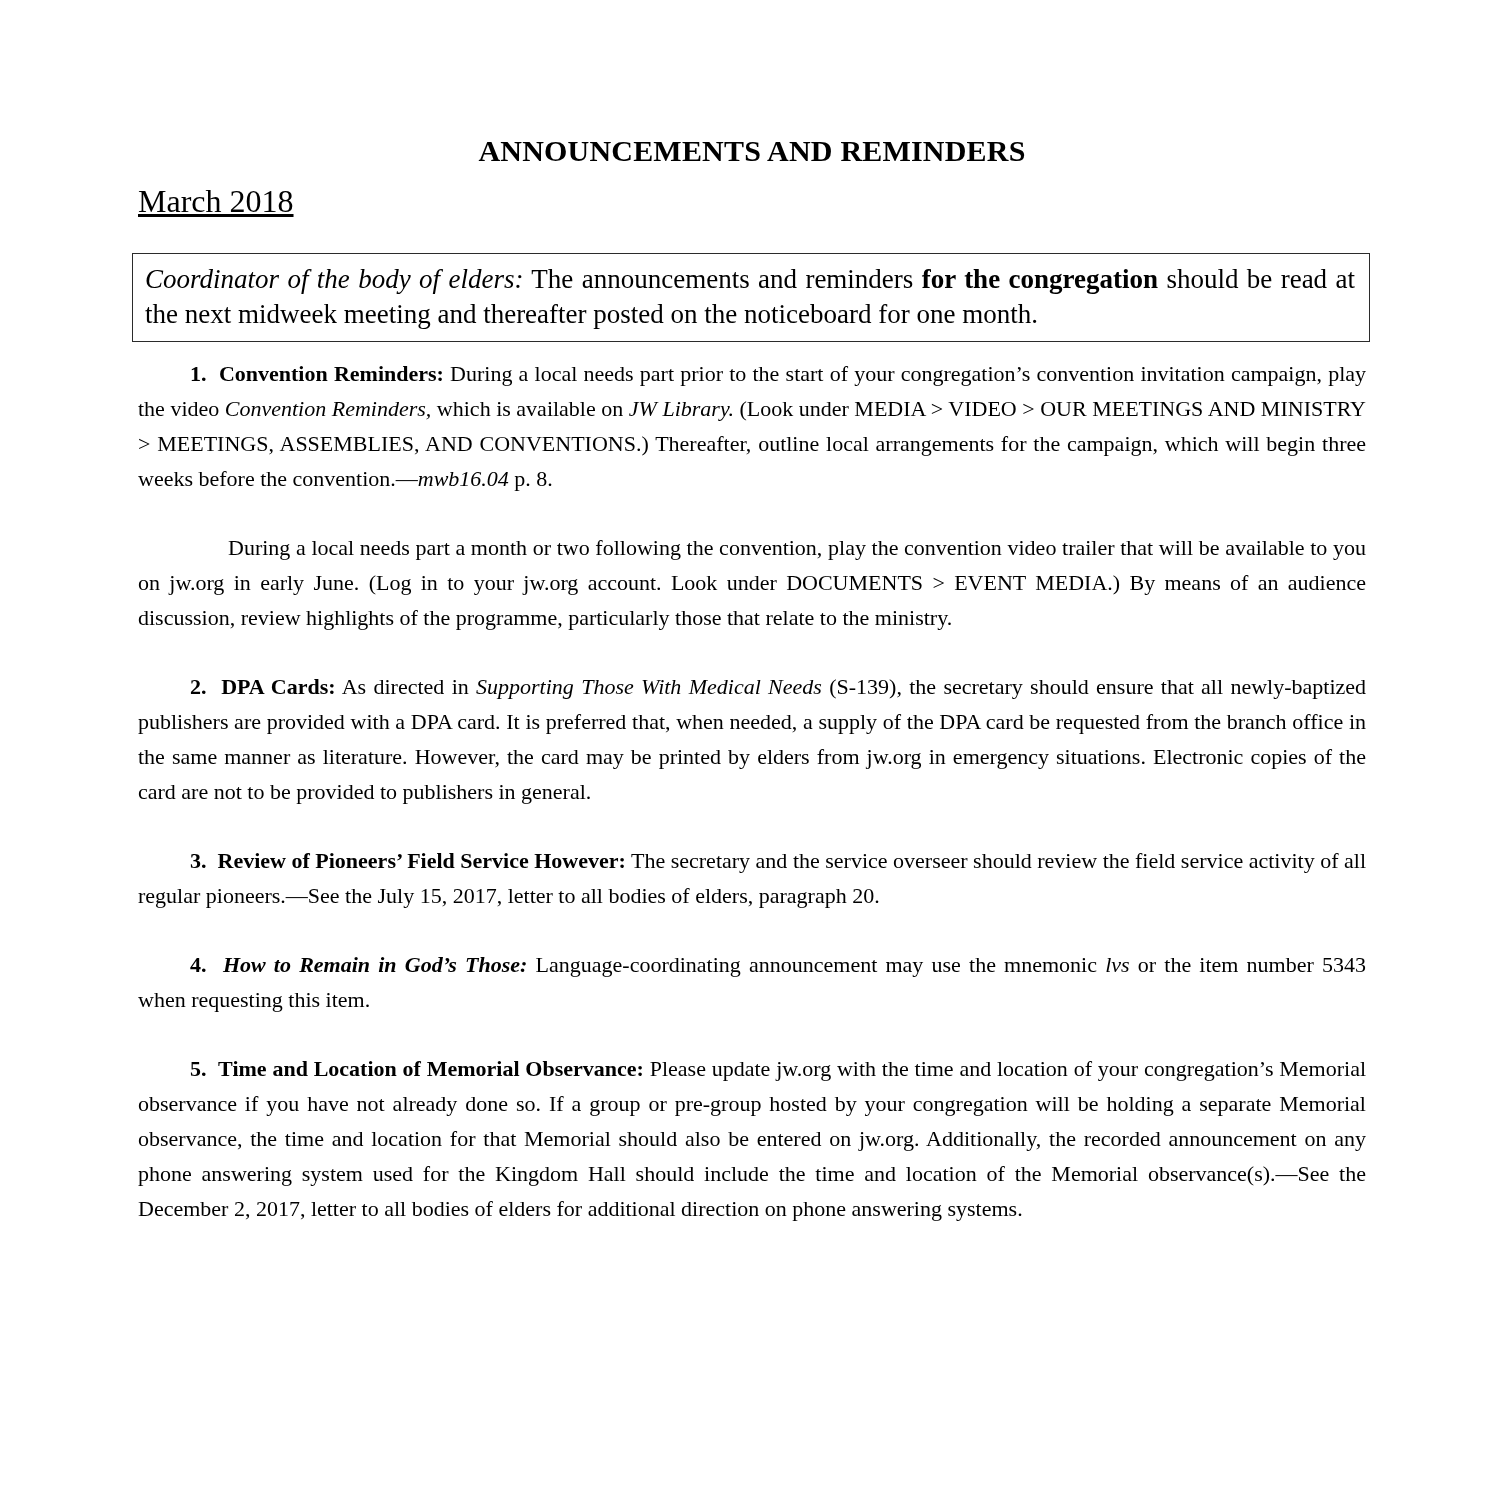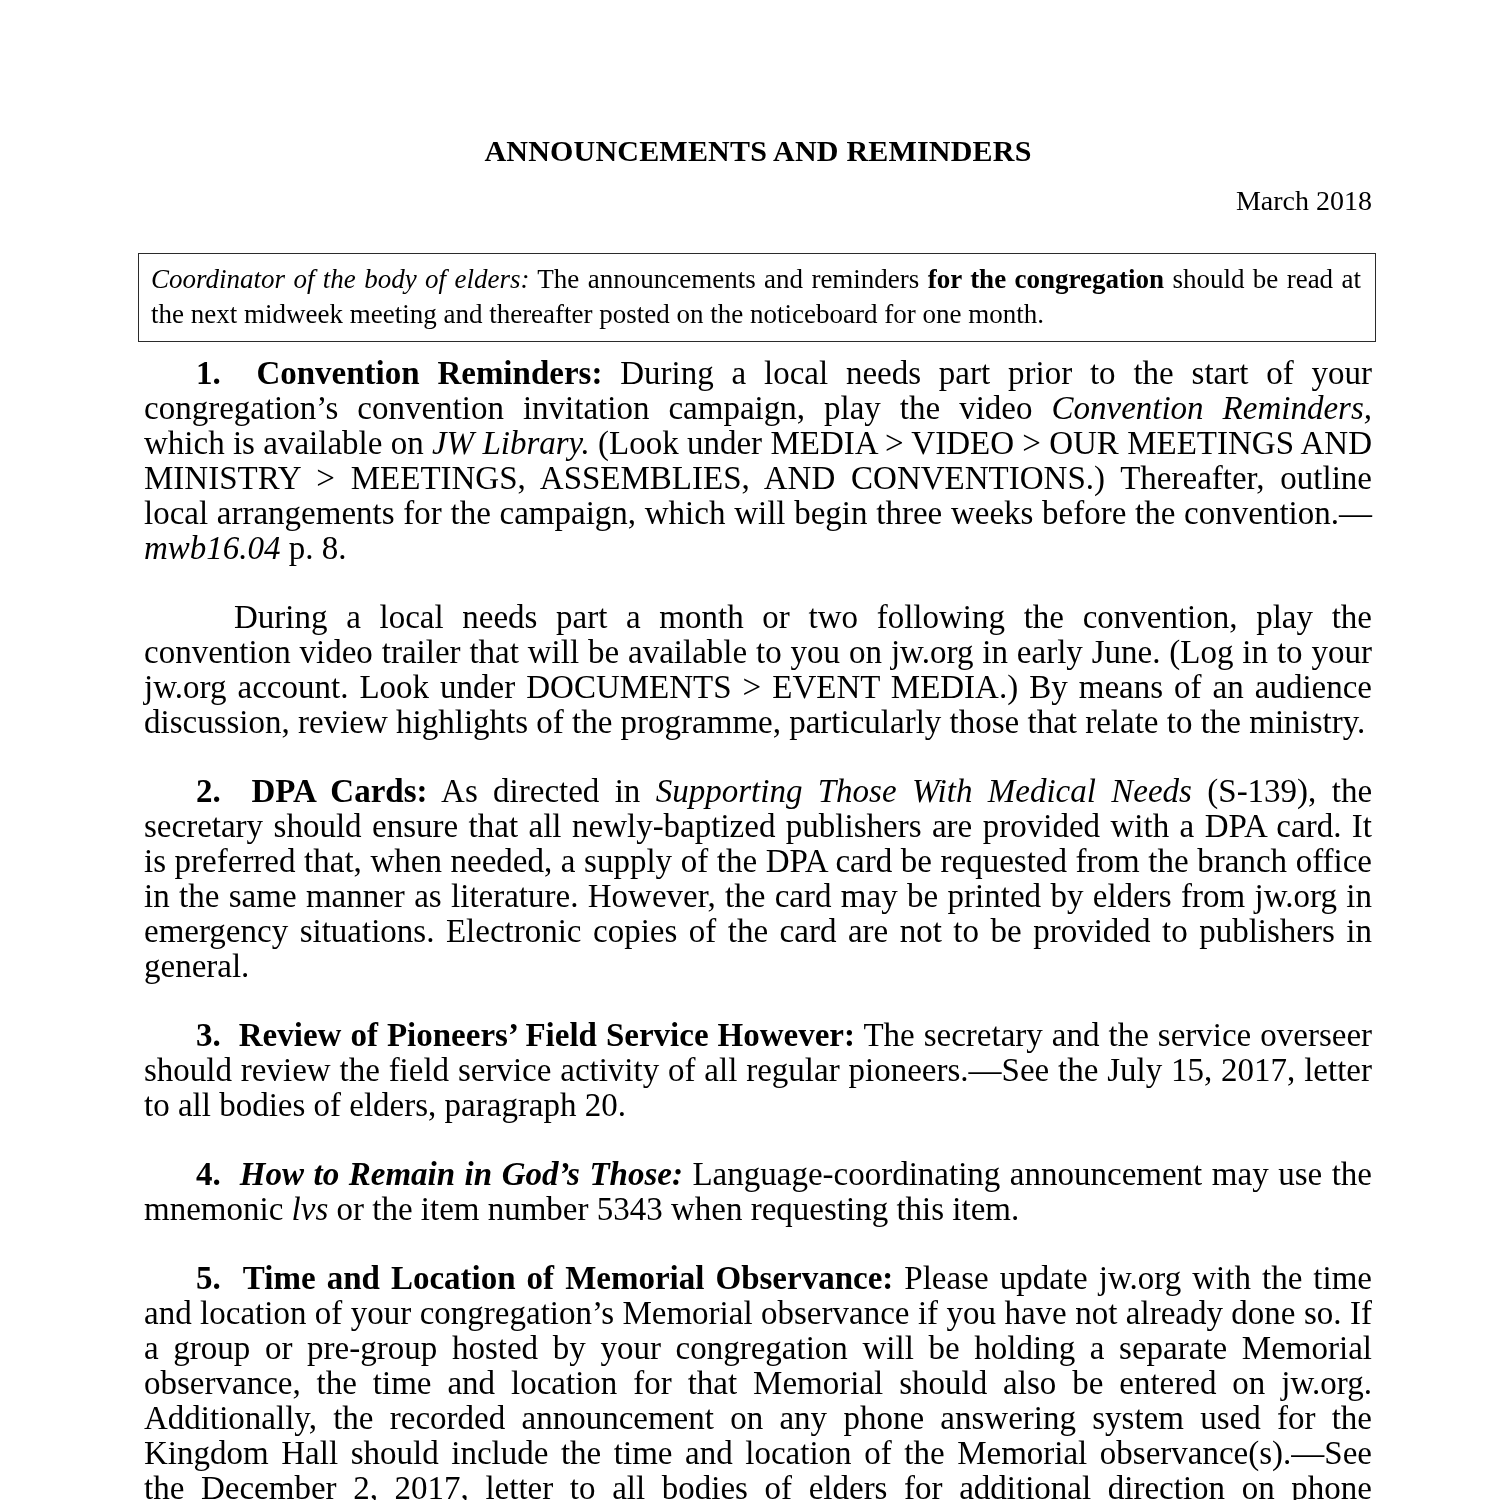--- a/index.html
+++ b/index.html
@@ -13,46 +13,46 @@
     overflow: hidden;
     font-family: "Liberation Serif", "DejaVu Serif", serif;
     color: #000000;
   }
   .page {
     position: relative;
     width: 1200px;
     height: 1500px;
     box-sizing: border-box;
     padding: 0;
-    margin-left: 6px;
   }
   .content {
     position: absolute;
     left: 138px;
     top: 0;
     width: 1228px;
   }
 
   
   .doc-title {
     text-align: center;
     font-weight: bold;
     font-size: 30px;
     line-height: 36px;
     letter-spacing: 0.2px;
     margin: 0;
     padding-top: 133px;
   }
   .doc-subtitle {
-    text-align: right;
+    text-align: left;
     font-weight: normal;
-    font-size: 28px;
+    font-size: 32px;
     line-height: 34px;
     margin: 0;
     padding-top: 15px;
+    text-decoration: underline;
   }
 
   
   .note-box {
     margin-top: 35px;
     border: 1.5px solid #2b2b2b;
     box-sizing: border-box;
     padding: 8px 14px 9px 12px;
     width: 1238px;
     margin-left: -6px;
@@ -68,21 +68,21 @@
   
   .section-head {
     font-weight: bold;
     font-size: 27px;
     line-height: 35px;
     margin: 0;
     padding-top: 52px;
   }
   p.body {
     margin: 0;
-    font-size: 33px;
+    font-size: 22px;
     line-height: 35px;
     text-align: justify;
     text-justify: inter-word;
     hyphens: manual;
   }
   p.item {
     padding-top: 14px;
     text-indent: 52px;
   }
   p.sub {

